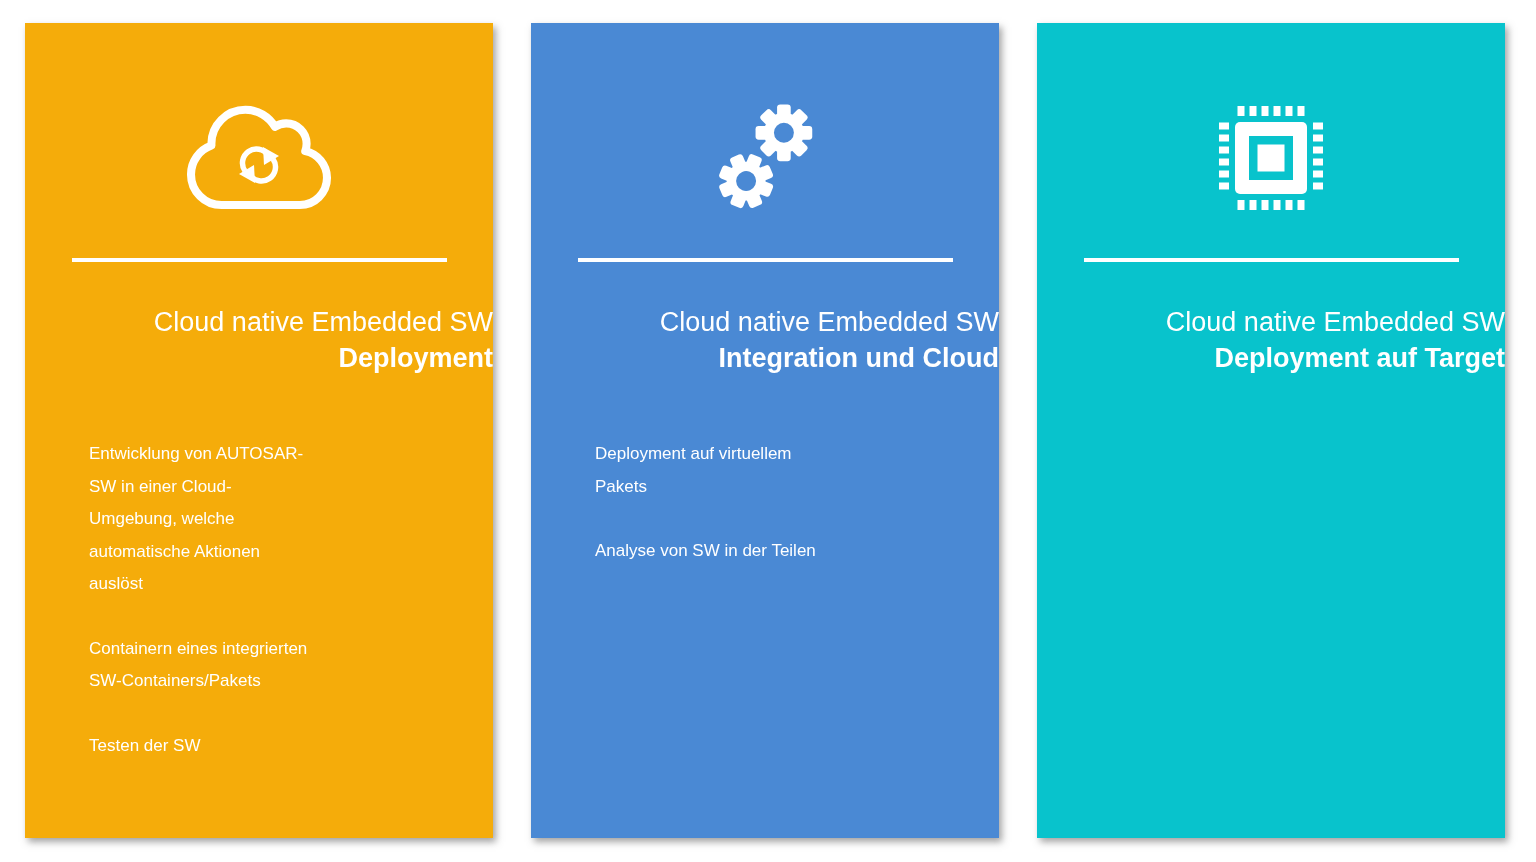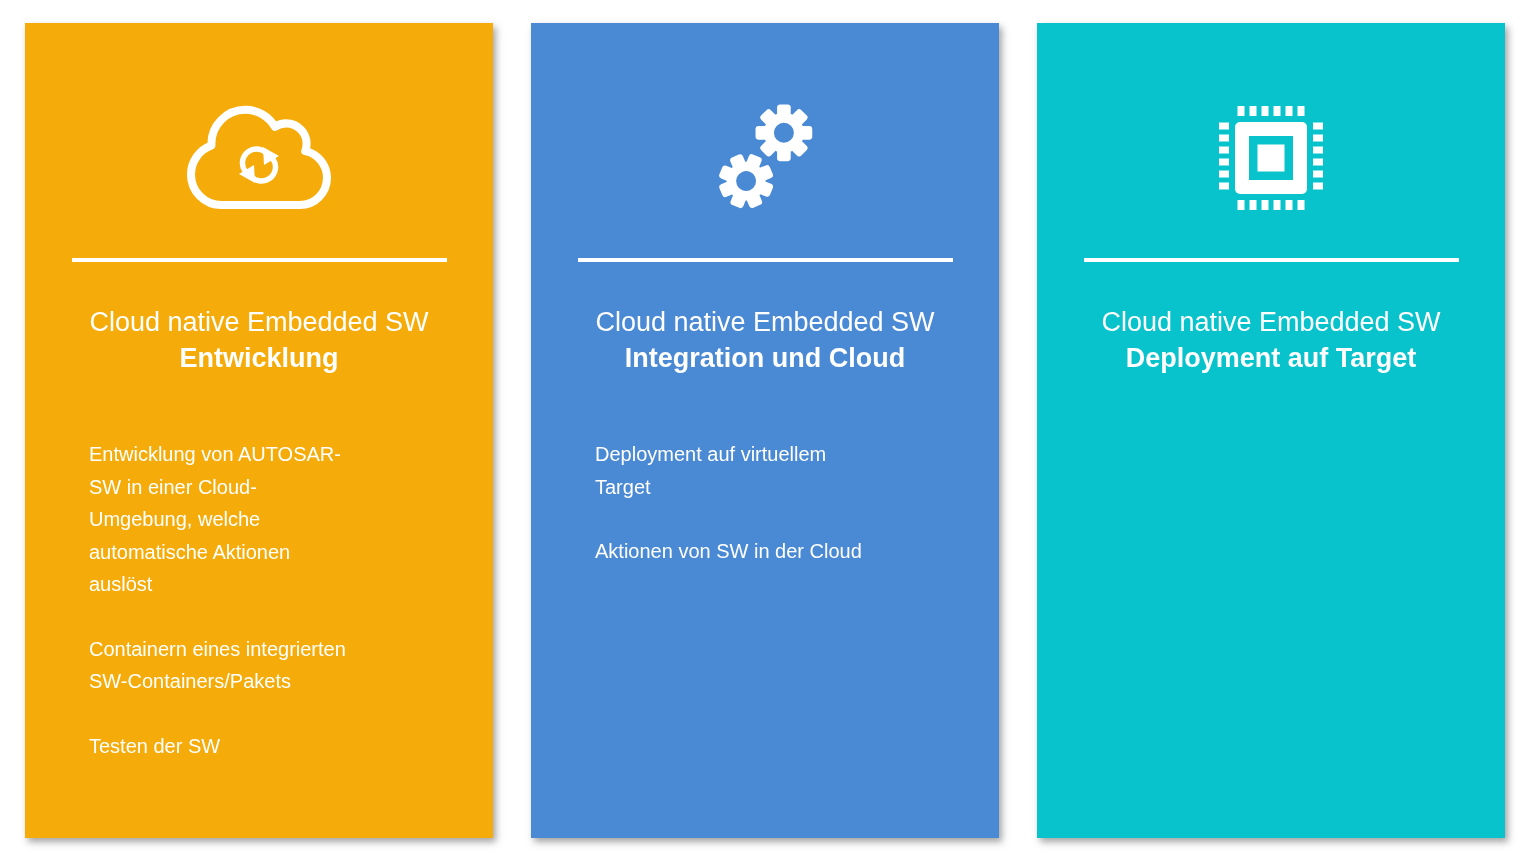--- a/index.html
+++ b/index.html
@@ -18,23 +18,23 @@
     display:flex; flex-direction:column;
   }
   .icon-area {
     height:235px; padding-top:35px;
     display:flex; align-items:center; justify-content:center;
   }
   .divider {
     width:375px; height:4px; background:#ffffff;
     margin:0 auto; flex:none;
   }
-  .title { margin-top:42px; text-align:center; font-size:27px; line-height:36px; }
+  .title { margin-top:42px; text-align:right; font-size:27px; line-height:36px; }
   .title .t2 { font-weight:bold; }
-  .body { margin-top:62px; padding:0 50px 0 64px; font-size:20px; line-height:32.5px; }
+  .body { margin-top:62px; padding:0 50px 0 64px; font-size:17px; line-height:32.5px; }
   .body p { white-space:pre-line; margin:0 0 32px 0; }
   svg { display:block; overflow:visible; }
 </style>
 </head>
 <body>
 
 <div class="canvas">
 
   <div class="card" style="--card-color: #F5AC0A;">
     <div class="icon-area">
@@ -50,21 +50,21 @@
           <g transform="rotate(180)">
             <path d="M -14 6 A 14 14 0 0 1 9 -10" fill="none" stroke="#ffffff" stroke-width="5.5"></path>
             <polygon points="4,-18 20,-9 5,0"></polygon>
           </g>
         </g>
       </svg>
     </div>
     <div class="divider"></div>
     <div class="title">
       <div class="t1">Cloud native Embedded SW</div>
-      <div class="t2">Entwicklung</div>
+      <div class="t2">Deployment</div>
     </div>
     <div class="body">
       <p>Entwicklung von AUTOSAR-
 SW in einer Cloud-
 Umgebung, welche
 automatische Aktionen
 auslöst</p>
       <p>Containern eines integrierten
 SW-Containers/Pakets</p>
       <p>Testen der SW</p>
@@ -100,22 +100,22 @@
         </g>
       </svg>
     </div>
     <div class="divider"></div>
     <div class="title">
       <div class="t1">Cloud native Embedded SW</div>
       <div class="t2">Integration und Cloud</div>
     </div>
     <div class="body">
       <p>Deployment auf virtuellem
-Target</p>
-      <p>Aktionen von SW in der Cloud</p>
+Pakets</p>
+      <p>Analyse von SW in der Teilen</p>
     </div>
   </div>
 
   <div class="card" style="--card-color: #08C3CC;">
     <div class="icon-area">
       <svg width="130" height="124" viewBox="0 0 130 124">
         <g fill="#ffffff">
 
           <rect x="31.5" y="10" width="7" height="10"></rect>
             <rect x="43.5" y="10" width="7" height="10"></rect>

